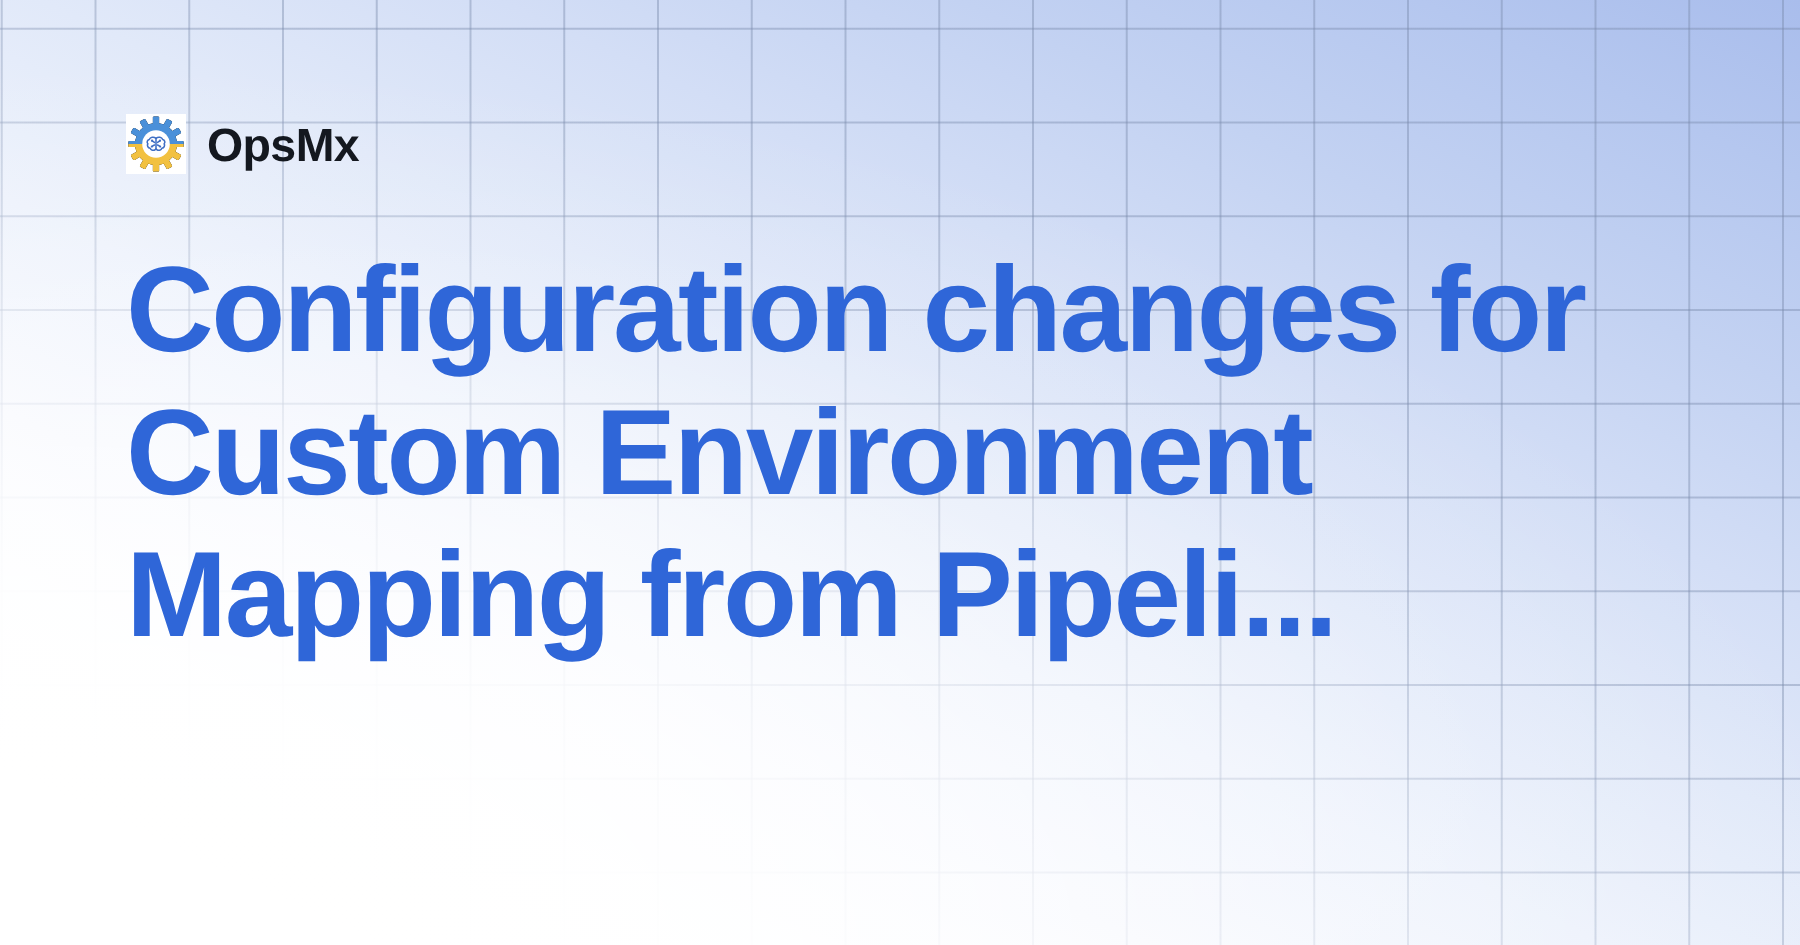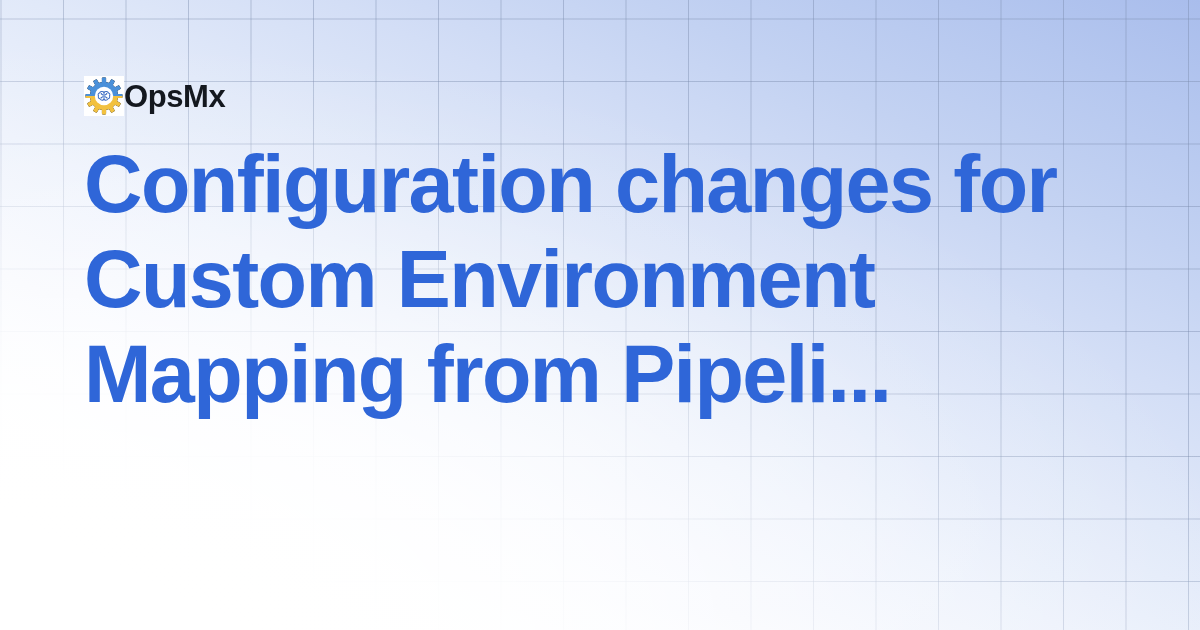--- a/index.html
+++ b/index.html
@@ -91,20 +91,21 @@
     position: relative;
     z-index: 5;
     height: 100%;
     box-sizing: border-box;
     padding: 74px 80px 0 84px;
   }
 
   .brand {
     display: flex;
     align-items: center;
+    gap: 14px;
     height: 44px;
   }
 
   .brand-logo {
     width: 40px;
     height: 40px;
     background: #ffffff;
     display: block;
     flex: 0 0 auto;
   }
@@ -112,21 +113,21 @@
   .brand-name {
     font-size: 31px;
     font-weight: bold;
     letter-spacing: -0.4px;
     color: #14181f;
     line-height: 1;
     white-space: nowrap;
   }
 
   .headline {
-    margin-top: 19px;
+    margin-top: 42px;
     font-size: 81px;
     font-weight: bold;
     line-height: 95px;
     letter-spacing: -1.6px;
     color: #2f66d8;
     max-width: 1010px;
     word-wrap: break-word;
   }
 </style>
 </head>

